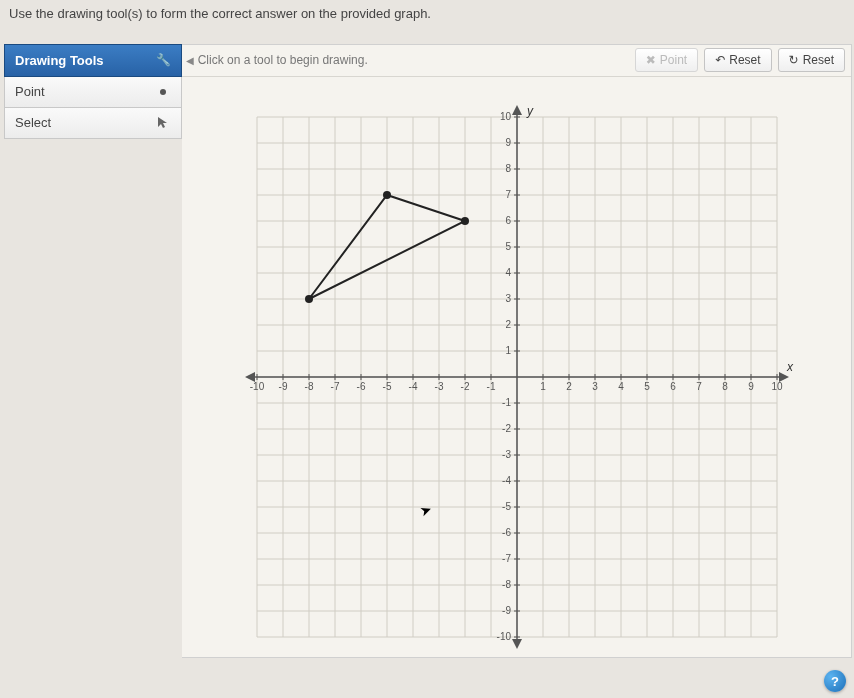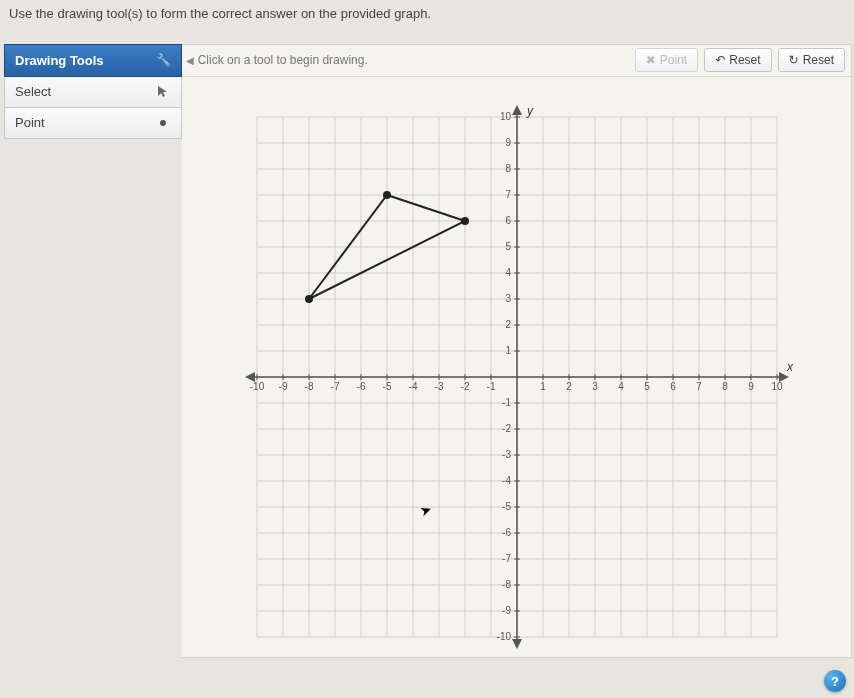--- a/index.html
+++ b/index.html
@@ -141,32 +141,32 @@
   <p>Use the drawing tool(s) to form the correct answer on the provided graph.</p>
 </div>
 
 <div class="app">
   <div class="sidebar">
     <div class="sidebar-header">
       <span>Drawing Tools</span>
       <span class="wrench">🔧</span>
     </div>
     <div class="tool-row">
+      <span>Point</span>
+      <span class="tool-icon">
+        <svg width="14" height="14">
+            <circle cx="7" cy="7" r="3" fill="#555"></circle>
+          </svg>
+      </span>
+    </div>
+    <div class="tool-row">
       <span>Select</span>
       <span class="tool-icon">
         <svg width="14" height="14" viewBox="0 0 14 14">
             <path d="M2 1 L2 11 L5 8 L7 12 L9 11 L7 7 L11 7 Z" fill="#666"></path>
-          </svg>
-      </span>
-    </div>
-    <div class="tool-row">
-      <span>Point</span>
-      <span class="tool-icon">
-        <svg width="14" height="14">
-            <circle cx="7" cy="7" r="3" fill="#555"></circle>
           </svg>
       </span>
     </div>
   </div>
 
   <div class="canvas-area">
     <div class="canvas-toolbar">
       <div class="hint">
         <span class="tri">◀</span>
         <span>Click on a tool to begin drawing.</span>

